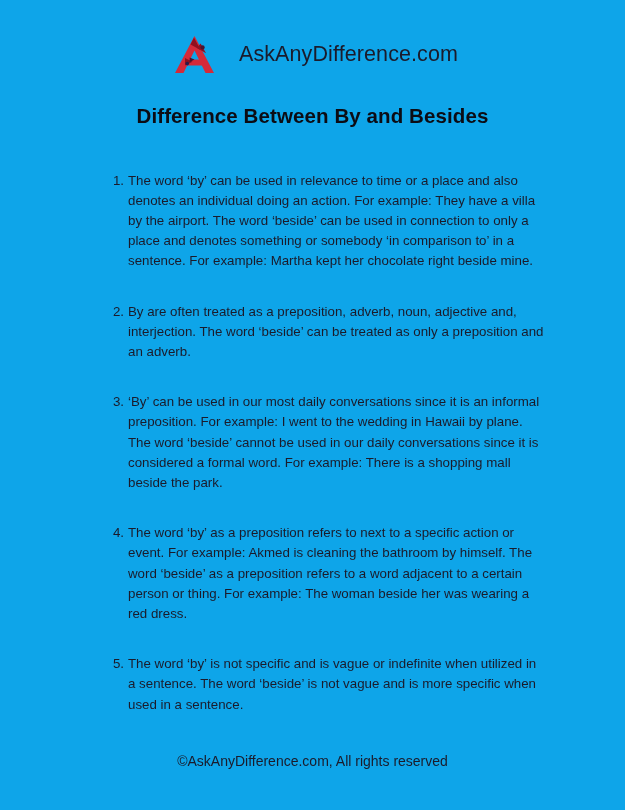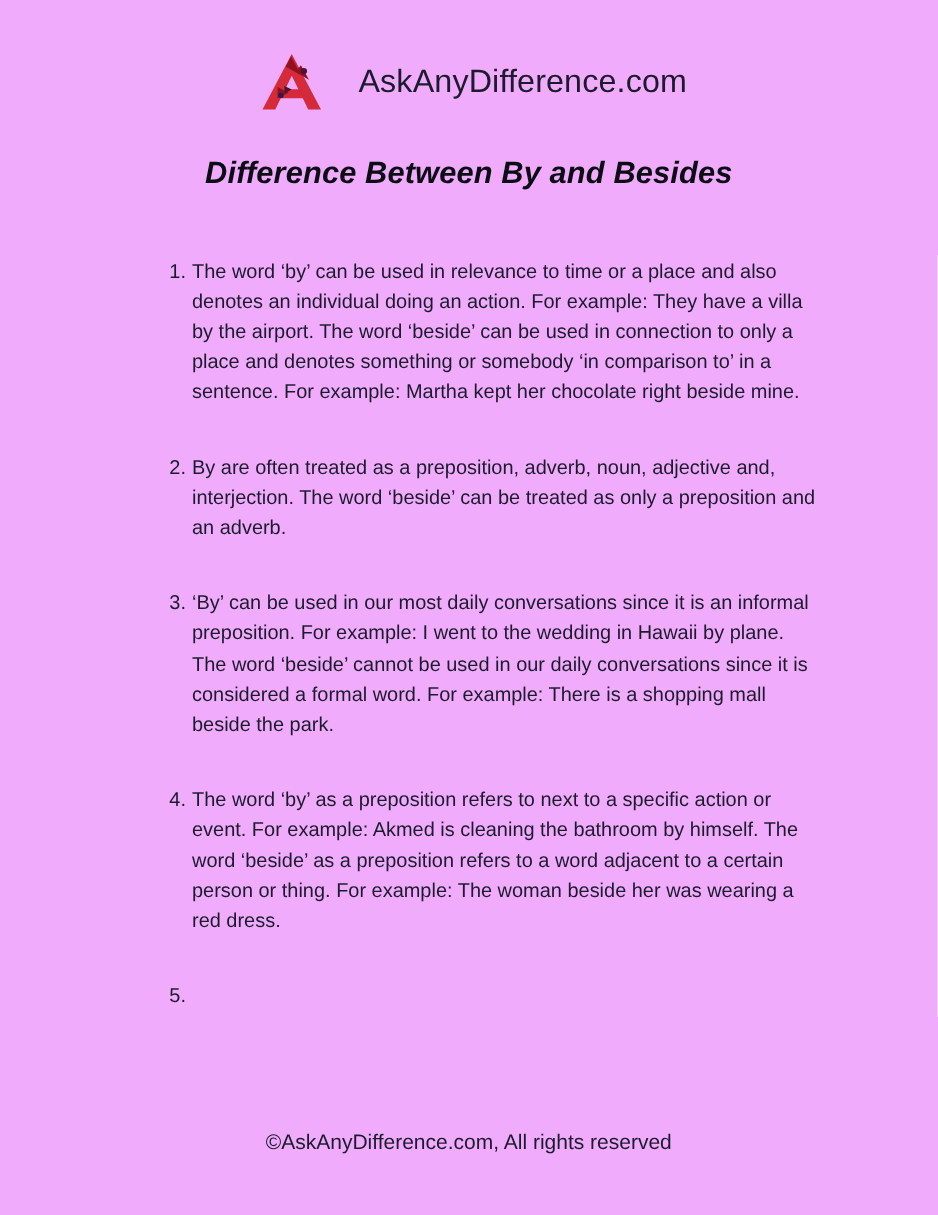--- a/index.html
+++ b/index.html
@@ -15,21 +15,21 @@
     overflow: hidden;
     position: relative;
   }
 
   .page {
     width: 625px;
     height: 810px;
     box-sizing: border-box;
     padding: 0;
     position: relative;
-    background: #f0abfc;
+    background: #0ea5e9;
   }
 
   
   .header {
     position: relative;
     padding-top: 34px;
   }
   .brand-row {
     display: flex;
     align-items: center;
@@ -62,21 +62,20 @@
   }
 
   .doc-title {
     margin: 28px 0 0 0;
     text-align: center;
     font-size: 20.5px;
     font-weight: bold;
     letter-spacing: 0.1px;
     color: #0c0c14;
     line-height: 1.2;
-    font-style: italic;
   }
 
   
   .content {
     margin-top: 42px;
     padding: 0 0 0 0;
   }
   ol.points {
     list-style: none;
     margin: 0;
@@ -161,19 +160,20 @@
       <li>
         <span class="num">3.</span>
         <span class="ptext">‘By’ can be used in our most daily conversations since it is an informal preposition. For example: I went to the wedding in Hawaii by plane. The word ‘beside’ cannot be used in our daily conversations since it is considered a formal word. For example: There is a shopping mall beside the park.</span>
       </li>
       <li>
         <span class="num">4.</span>
         <span class="ptext">The word ‘by’ as a preposition refers to next to a specific action or event. For example: Akmed is cleaning the bathroom by himself. The word ‘beside’ as a preposition refers to a word adjacent to a certain person or thing. For example: The woman beside her was wearing a red dress.</span>
       </li>
       <li>
         <span class="num">5.</span>
+        <span class="ptext">The word ‘by’ is not specific and is vague or indefinite when utilized in a sentence. The word ‘beside’ is not vague and is more specific when used in a sentence.</span>
       </li>
     </ol>
   </div>
 
   <div class="footer">©AskAnyDifference.com, All rights reserved</div>
 
 </div>
 
 </body></html>

